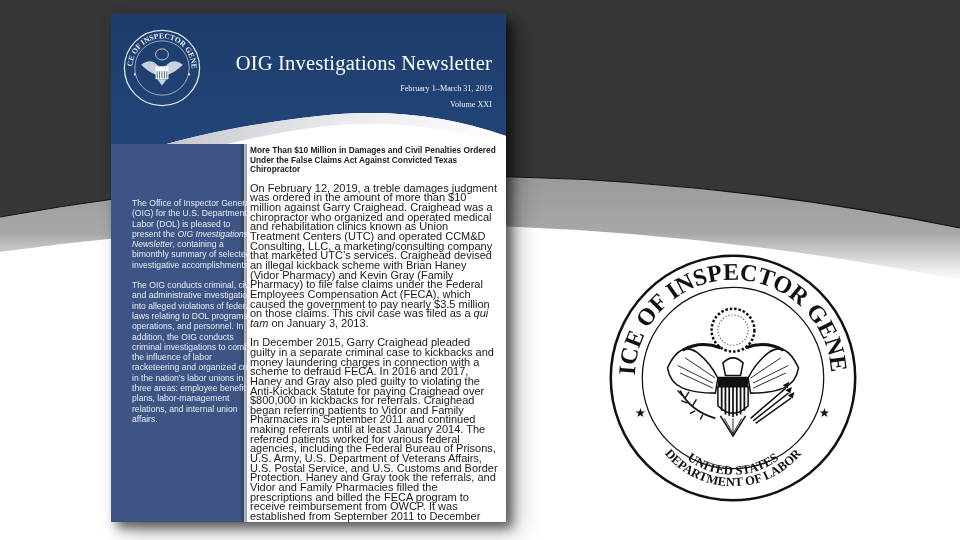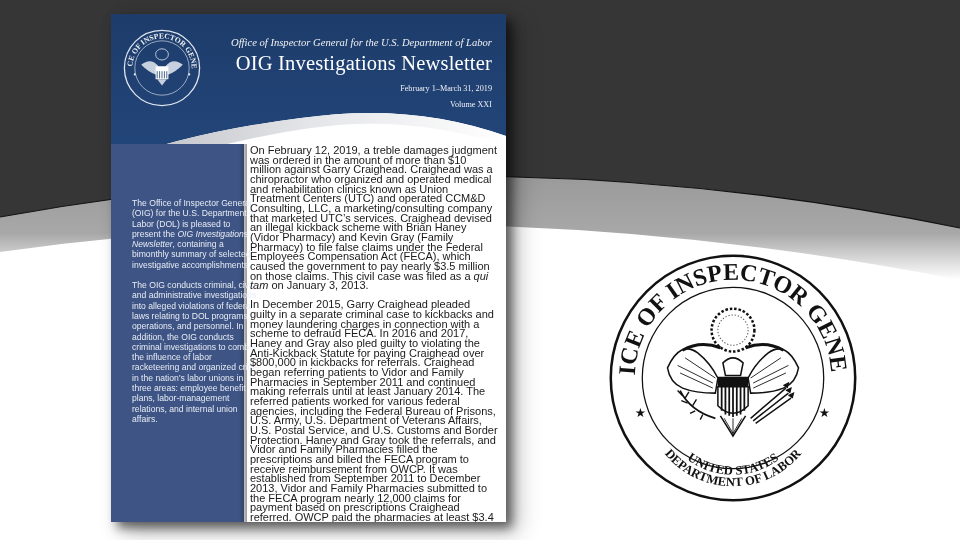--- a/index.html
+++ b/index.html
@@ -117,33 +117,33 @@
     <text font-family="Liberation Serif, serif" font-size="9.5" font-weight="bold" fill="#eef1f6"><textPath href="#sArcTop" startOffset="50%" text-anchor="middle">OFFICE OF INSPECTOR GENERAL</textPath></text>
     <ellipse cx="50" cy="33" rx="8" ry="7" fill="none" stroke="#dfe5ef" stroke-width="1"></ellipse>
     <path d="M24,46 Q36,36 46,48 L54,48 Q64,36 76,46 Q66,56 58,58 L42,58 Q34,56 24,46 Z" fill="#c7d0de"></path>
     <rect x="42" y="48" width="16" height="16" fill="#ffffff"></rect>
     <path d="M44,54 v9 M47,54 v9 M50,54 v9 M53,54 v9 M56,54 v9" stroke="#1f3f6e" stroke-width="1"></path>
     <path d="M44,64 L50,72 L56,64 Z" fill="#c7d0de"></path>
     <circle cx="16" cy="58" r="1.3" fill="#eef1f6"></circle>
       <circle cx="84" cy="58" r="1.3" fill="#eef1f6"></circle>
   </svg>
 
-  <div class="hdr-subtitle">Office of Inspector General for the U.S. Department of Labor</div>
   <div class="hdr-title">OIG Investigations Newsletter</div>
   <div class="hdr-date">February 1–March 31, 2019</div>
   <div class="hdr-volume">Volume XXI</div>
 
   <div class="sidebar"></div>
   <div class="sidebar-shadow"></div>
   <div class="sidebar-text">
     <p><span>The Office of Inspector General (OIG) for the U.S. Department of Labor (DOL) is pleased to present the </span><span class="it">OIG Investigations Newsletter</span><span>, containing a bimonthly summary of selected investigative accomplishments.</span></p>
     <p>The OIG conducts criminal, civil, and administrative investigations into alleged violations of federal laws relating to DOL programs, operations, and personnel. In addition, the OIG conducts criminal investigations to combat the influence of labor racketeering and organized crime in the nation’s labor unions in three areas: employee benefit plans, labor-management relations, and internal union affairs.</p>
   </div>
 
   <div class="article">
+    <div class="article-title">More Than $10 Million in Damages and Civil Penalties Ordered Under the False Claims Act Against Convicted Texas Chiropractor</div>
     <p><span>On February 12, 2019, a treble damages judgment was ordered in the amount of more than $10 million against Garry Craighead. Craighead was a chiropractor who organized and operated medical and rehabilitation clinics known as Union Treatment Centers (UTC) and operated CCM&amp;D Consulting, LLC, a marketing/consulting company that marketed UTC’s services. Craighead devised an illegal kickback scheme with Brian Haney (Vidor Pharmacy) and Kevin Gray (Family Pharmacy) to file false claims under the Federal Employees Compensation Act (FECA), which caused the government to pay nearly $3.5 million on those claims. This civil case was filed as a </span><span class="it">qui tam</span><span> on January 3, 2013.</span></p>
     <p><span>In December 2015, Garry Craighead pleaded guilty in a separate criminal case to kickbacks and money laundering charges in connection with a scheme to defraud FECA. In 2016 and 2017, Haney and Gray also pled guilty to violating the Anti-Kickback Statute for paying Craighead over $800,000 in kickbacks for referrals. Craighead began referring patients to Vidor and Family Pharmacies in September 2011 and continued making referrals until at least January 2014. The referred patients worked for various federal agencies, including the Federal Bureau of Prisons, U.S. Army, U.S. Department of Veterans Affairs, U.S. Postal Service, and U.S. Customs and Border Protection. Haney and Gray took the referrals, and Vidor and Family Pharmacies filled the prescriptions and billed the FECA program to receive reimbursement from OWCP. It was established from September 2011 to December 2013, Vidor and Family Pharmacies submitted to the FECA program nearly 12,000 claims for payment based on prescriptions Craighead referred. OWCP paid the pharmacies at least $3.4 million for the referred prescriptions. Each month, Vidor and Family Pharmacies paid Craighead a percentage of the funds they received from OWCP for filling the referred prescriptions. This is a joint investigation with the U.S. Postal Service (USPS)–OIG, the FBI, IRS–Criminal Investigation Division (IRS-CI), and the U.S. Army Criminal Investigation Command. </span><span class="it">United States ex rel. Lisa Wheeler, Plaintiff/Relator v. Union Treatment Centers, LLC, et al.</span><span> (W.D. Texas)</span></p>
   </div>
 </div>
 
 <svg class="big-seal" viewBox="0 0 200 200">
   <defs>
     <path id="bArcTop" d="M22,100 A78,78 0 0,1 178,100"></path>
     <path id="bArcBot1" d="M50,150 A60,60 0 0,0 150,150"></path>
     <path id="bArcBot2" d="M40,152 A70,70 0 0,0 160,152"></path>

